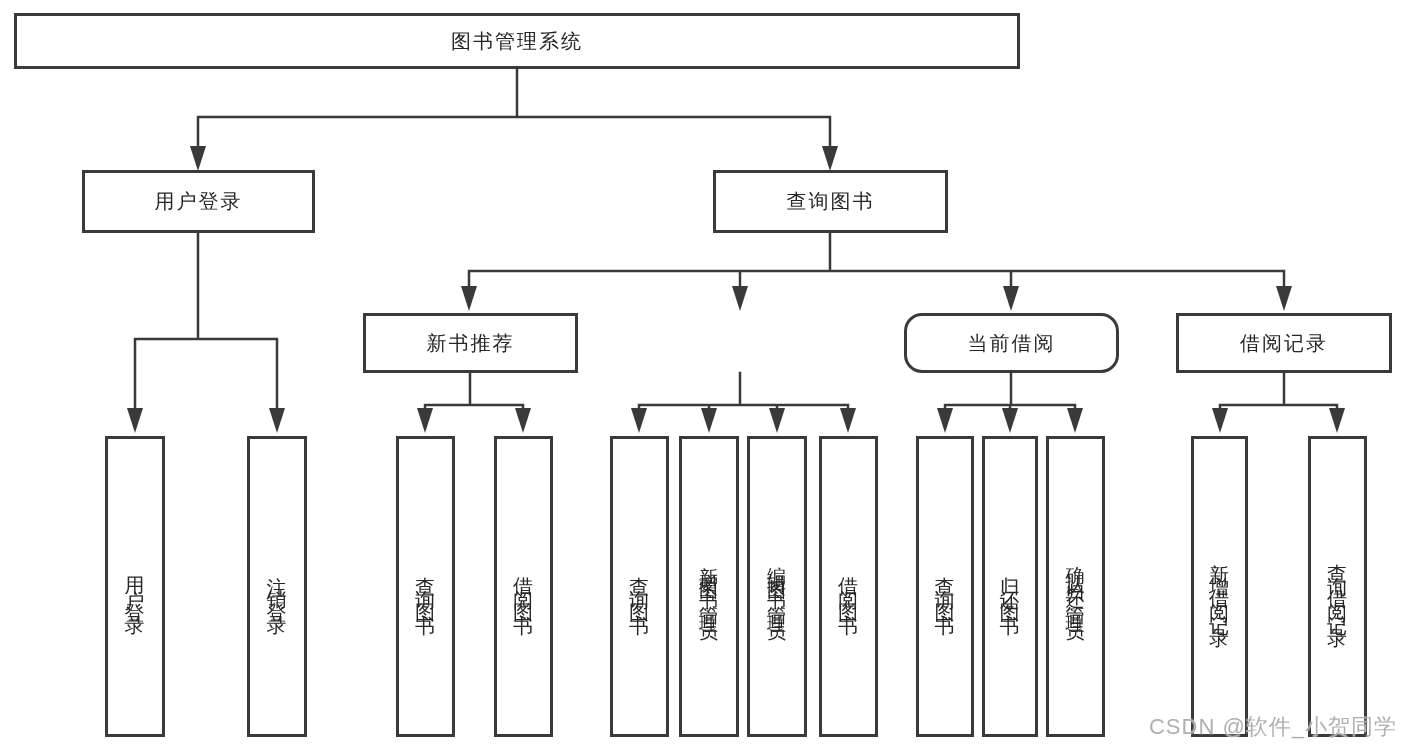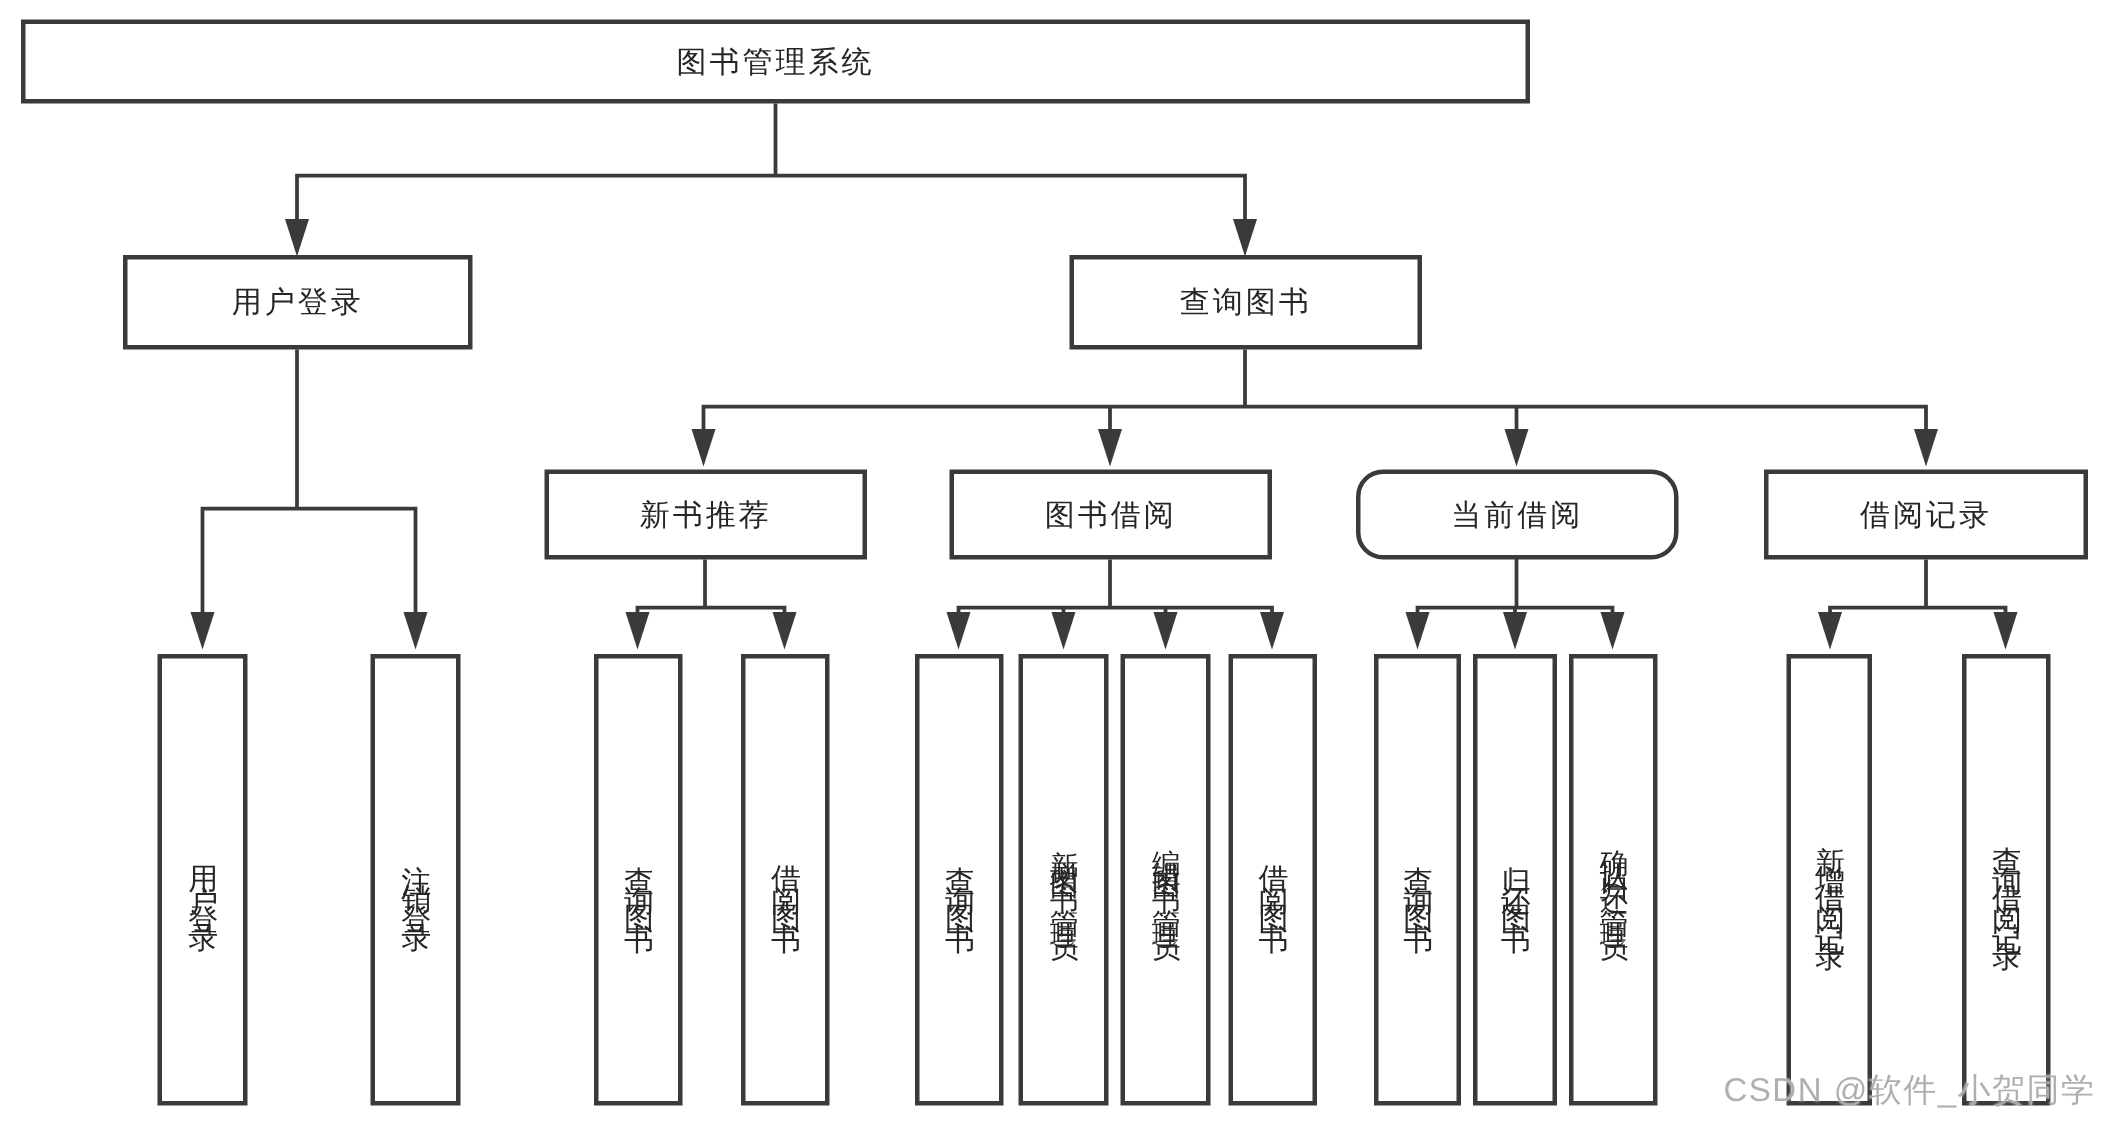--- a/index.html
+++ b/index.html
@@ -128,23 +128,20 @@
   <div class="node" id="box-user-login">
     <span class="hlabel">用户登录</span>
   </div>
   <div class="node" id="box-book-mgmt">
     <span class="hlabel">查询图书</span>
   </div>
 
   <div class="node" id="box-sec-0">
     <span class="hlabel">新书推荐</span>
   </div>
-  <div class="node" id="box-sec-1">
-    <span class="hlabel">图书借阅</span>
-  </div>
   <div class="node" id="box-sec-2">
     <span class="hlabel">当前借阅</span>
   </div>
   <div class="node" id="box-sec-3">
     <span class="hlabel">借阅记录</span>
   </div>
 
   <div class="node leaf" id="leaf-0">
     <span class="vtext">用户登录</span>
   </div>

